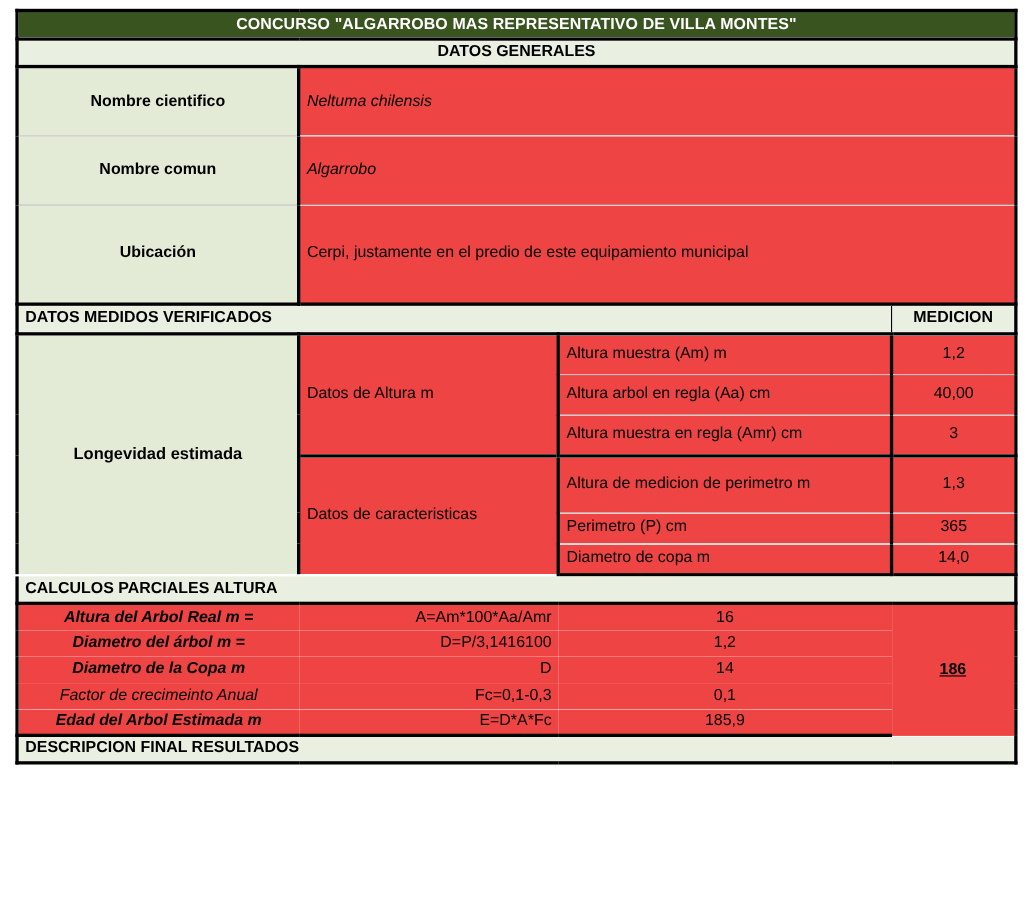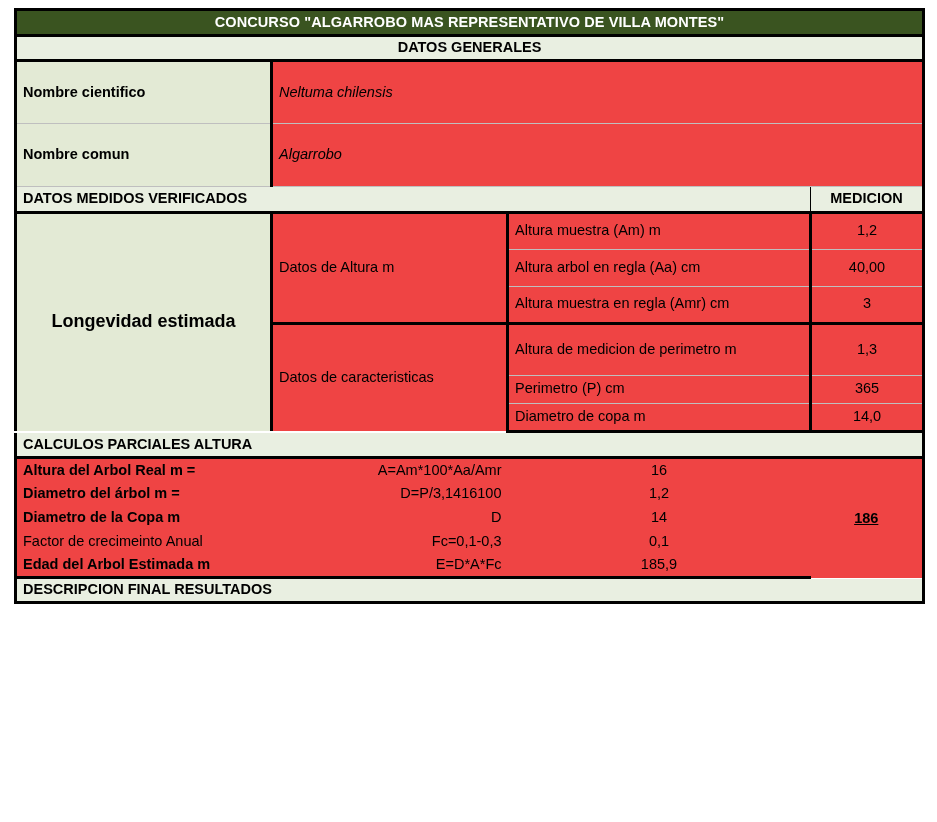--- a/index.html
+++ b/index.html
@@ -41,21 +41,21 @@
   .bt-thick { border-top: 3px solid #000; }
   .bb-thick { border-bottom: 3px solid #000; }
   .bl-thick { border-left: 3px solid #000; }
   .br-thick { border-right: 3px solid #000; }
   .bb-thin  { border-bottom: 1px solid #bfbfbf; }
   .br-thin  { border-right: 1px solid #000; }
 
   
   .fill-dark   { background: #3a5420; color: #ffffff; }
   .fill-light  { background: #e9efe1; }
-  .fill-light2 { background: #e3ead5; }
+  .fill-light2 { background: #e3ead5; text-align: center; }
   .fill-white  { background: #ef4444; }
 
   
   .b      { font-weight: bold; }
   .i      { font-style: italic; }
   .c      { text-align: center; }
   .vtop   { vertical-align: top; padding-top: 5px; }
 
   .title-bar {
     font-weight: bold;
@@ -78,21 +78,21 @@
   .val-cell {
     font-size: 15px;
   }
   .med-head {
     font-weight: bold;
     font-size: 14.5px;
     text-align: center;
   }
   .num { text-align: center; font-size: 14.5px; }
 
-  .calc-label { font-weight: bold; font-size: 14.5px; text-align: left; }
+  .calc-label { font-weight: bold; font-size: 14.5px; text-align: center; font-style: italic; }
   .calc-label.thin { font-weight: normal; }
   .calc-formula { font-size: 14px; text-align: right; }
   .calc-value { font-size: 14.5px; text-align: center; }
   .calc-total { font-size: 15.5px; font-weight: bold; text-align: center; text-decoration: underline; }
 </style>
 </head>
 <body>
 
 <div class="sheet">
 
@@ -109,39 +109,43 @@
         <td class="section-bar center fill-light bb-thick bl-thick br-thick" colspan="2">DATOS GENERALES</td>
       </tr>
 
       <tr style="height:63px">
         <td class="lbl-cell fill-light2 bl-thick br-thick bb-thin">Nombre cientifico</td>
         <td class="val-cell i fill-white br-thick bb-thin">Neltuma chilensis</td>
       </tr>
       <tr style="height:63px">
         <td class="lbl-cell fill-light2 bl-thick br-thick bb-thin">Nombre comun</td>
         <td class="val-cell i fill-white br-thick bb-thin">Algarrobo</td>
+      </tr>
+      <tr style="height:90px">
+        <td class="lbl-cell fill-light2 bl-thick br-thick bb-thick">Ubicación</td>
+        <td class="val-cell fill-white br-thick bb-thick">Cerpi, justamente en el predio de este equipamiento municipal</td>
       </tr>
     </tbody>
   </table>
 
   <table class="grid">
     <colgroup>
       <col style="width:256px">
       <col style="width:236px">
       <col style="width:303px">
       <col style="width:113px">
     </colgroup>
     <tbody>
       <tr>
         <td class="section-bar fill-light bl-thick bb-thick br-thin" colspan="3">DATOS MEDIDOS VERIFICADOS</td>
         <td class="med-head fill-light bb-thick br-thick">MEDICION</td>
       </tr>
 
       <tr style="height:37px">
-        <td class="c b fill-light2 bl-thick br-thick" rowspan="6" style="font-size:18px">Longevidad estimada</td>
+        <td class="c b fill-light2 bl-thick br-thick" rowspan="6" style="font-size:15px">Longevidad estimada</td>
         <td class="val-cell fill-white br-thick" rowspan="3">Datos de Altura m</td>
         <td class="val-cell fill-white br-thick bb-thin">Altura muestra (Am) m</td>
         <td class="num fill-white br-thick bb-thin">1,2</td>
       </tr>
       <tr style="height:37px">
         <td class="val-cell fill-white br-thick bb-thin">Altura arbol en regla (Aa) cm</td>
         <td class="num fill-white br-thick bb-thin">40,00</td>
       </tr>
       <tr style="height:37px">
         <td class="val-cell fill-white br-thick bb-thick">Altura muestra en regla (Amr) cm</td>

